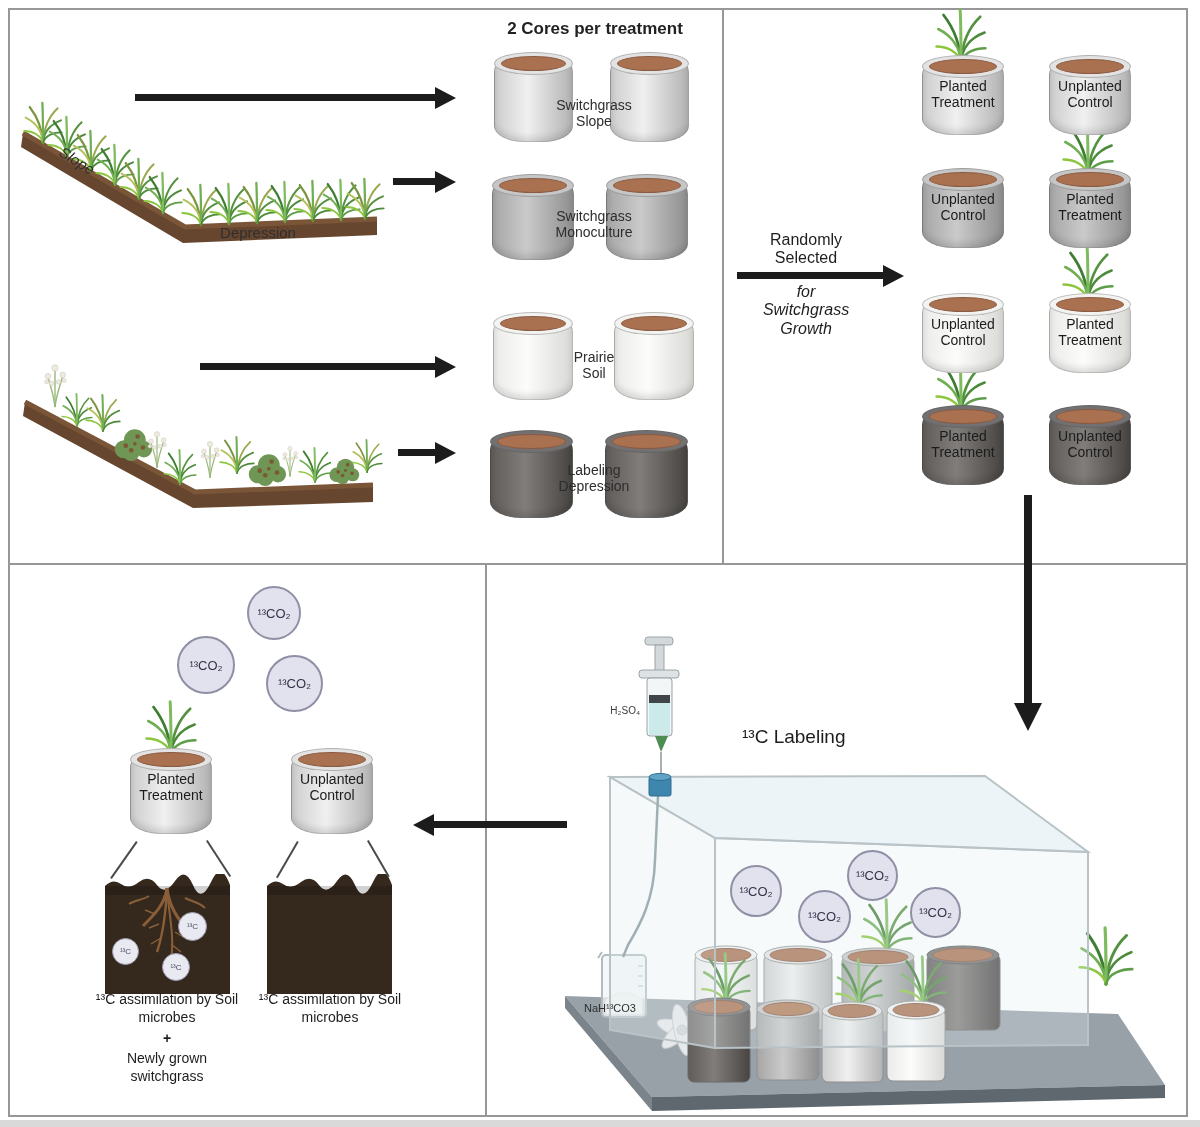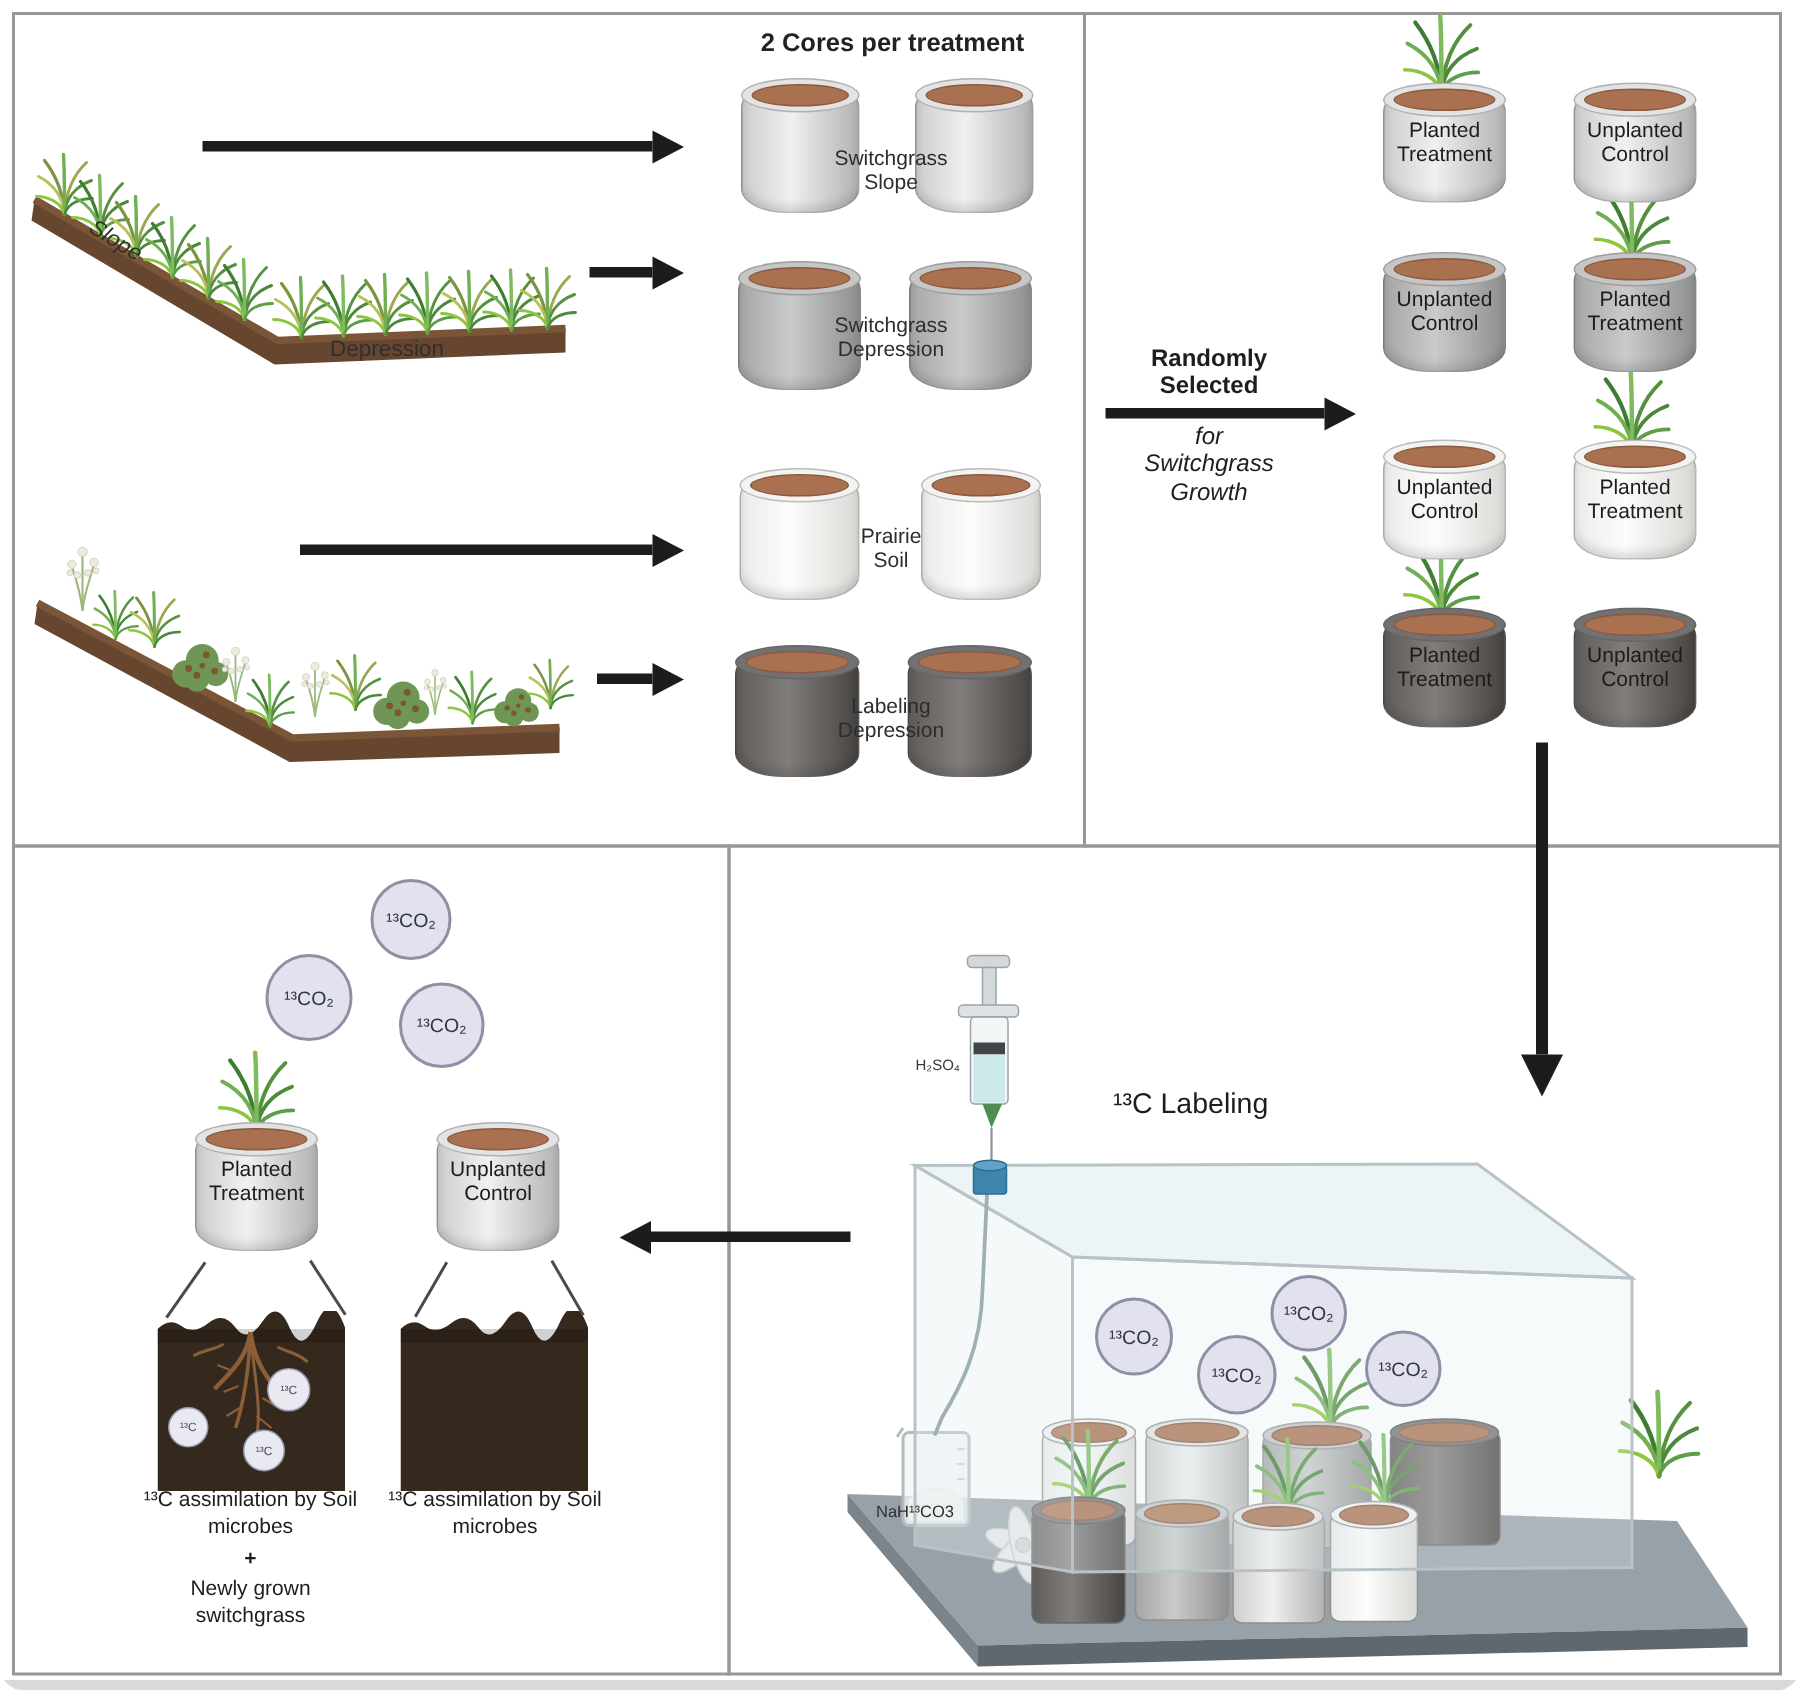--- a/index.html
+++ b/index.html
@@ -1,17 +1,17 @@
 <!DOCTYPE html>
 <html><head>
 <meta charset="utf-8">
 <style>
   html,body{margin:0;padding:0;background:#fff;}
   #canvas{position:relative;width:1200px;height:1127px;background:#fff;
-          font-family:"Liberation Sans", sans-serif;color:#1e1e1e;overflow:hidden;border-radius:16px;}
+          font-family:"Liberation Sans", sans-serif;color:#1e1e1e;overflow:hidden;}
   .panel{position:absolute;border:2px solid #979797;box-sizing:border-box;background:transparent;}
   .txt{position:absolute;}
   .center{text-align:center;}
   
   .core{position:absolute;z-index:2;}
   .core-body{position:absolute;left:0;right:0;top:10px;bottom:0;
      border-radius:7px 7px 38% 38% / 10px 10px 16px 16px;
      background:linear-gradient(90deg,var(--c1) 0%,var(--c2) 42%,var(--c3) 100%);
      border:1px solid rgba(80,80,80,.35);box-shadow:inset 0 -4px 6px rgba(0,0,0,.12);}
   .core-top{position:absolute;left:0;right:0;top:0;height:21px;border-radius:50%;
@@ -189,21 +189,21 @@
       <div class="core-top">
         <div class="core-soil"></div>
       </div>
     </div>
   <div class="core medium" style="left:606px;top:174px;width:82px;height:86px;">
     <div class="core-body"></div>
       <div class="core-top">
         <div class="core-soil"></div>
       </div>
     </div>
-  <div class="txt center" style="left:544px;top:208px;width:100px;font-size:14px;line-height:1.15;color:#2d2d2d;z-index:3;">Switchgrass Depression</div>
+  <div class="txt center" style="left:544px;top:208px;width:100px;font-size:14px;line-height:1.15;color:#2d2d2d;z-index:3;">Switchgrass Monoculture</div>
 
   <div class="core white" style="left:493px;top:312px;width:80px;height:88px;">
     <div class="core-body"></div>
       <div class="core-top">
         <div class="core-soil"></div>
       </div>
     </div>
   <div class="core white" style="left:614px;top:312px;width:80px;height:88px;">
     <div class="core-body"></div>
       <div class="core-top">
@@ -219,21 +219,21 @@
       </div>
     </div>
   <div class="core dark" style="left:605px;top:430px;width:83px;height:88px;">
     <div class="core-body"></div>
       <div class="core-top">
         <div class="core-soil"></div>
       </div>
     </div>
   <div class="txt center" style="left:544px;top:462px;width:100px;font-size:14px;line-height:1.15;color:#2d2d2d;z-index:3;">Labeling Depression</div>
 
-  <div class="txt center" style="left:761px;top:231px;width:90px;font-size:16px;font-weight:700;line-height:1.15;">Randomly Selected</div>
+  <div class="txt center" style="left:761px;top:231px;width:90px;font-size:16px;font-weight:400;line-height:1.15;">Randomly Selected</div>
   <div class="arr-r" style="left:737px;top:272px;width:146px;"></div>
   <div class="txt center" style="left:756px;top:283px;width:100px;font-size:16px;font-weight:500;line-height:1.15;font-style:italic;">for Switchgrass Growth</div>
 
   <svg class="grass" style="left:928px;top:8px;" width="66" height="56">
       <use href="#tuft" width="66" height="56"></use>
     </svg>
   <div class="core light" style="left:922px;top:55px;width:82px;height:80px;">
     <div class="core-body"></div>
       <div class="core-top">
         <div class="core-soil"></div>

